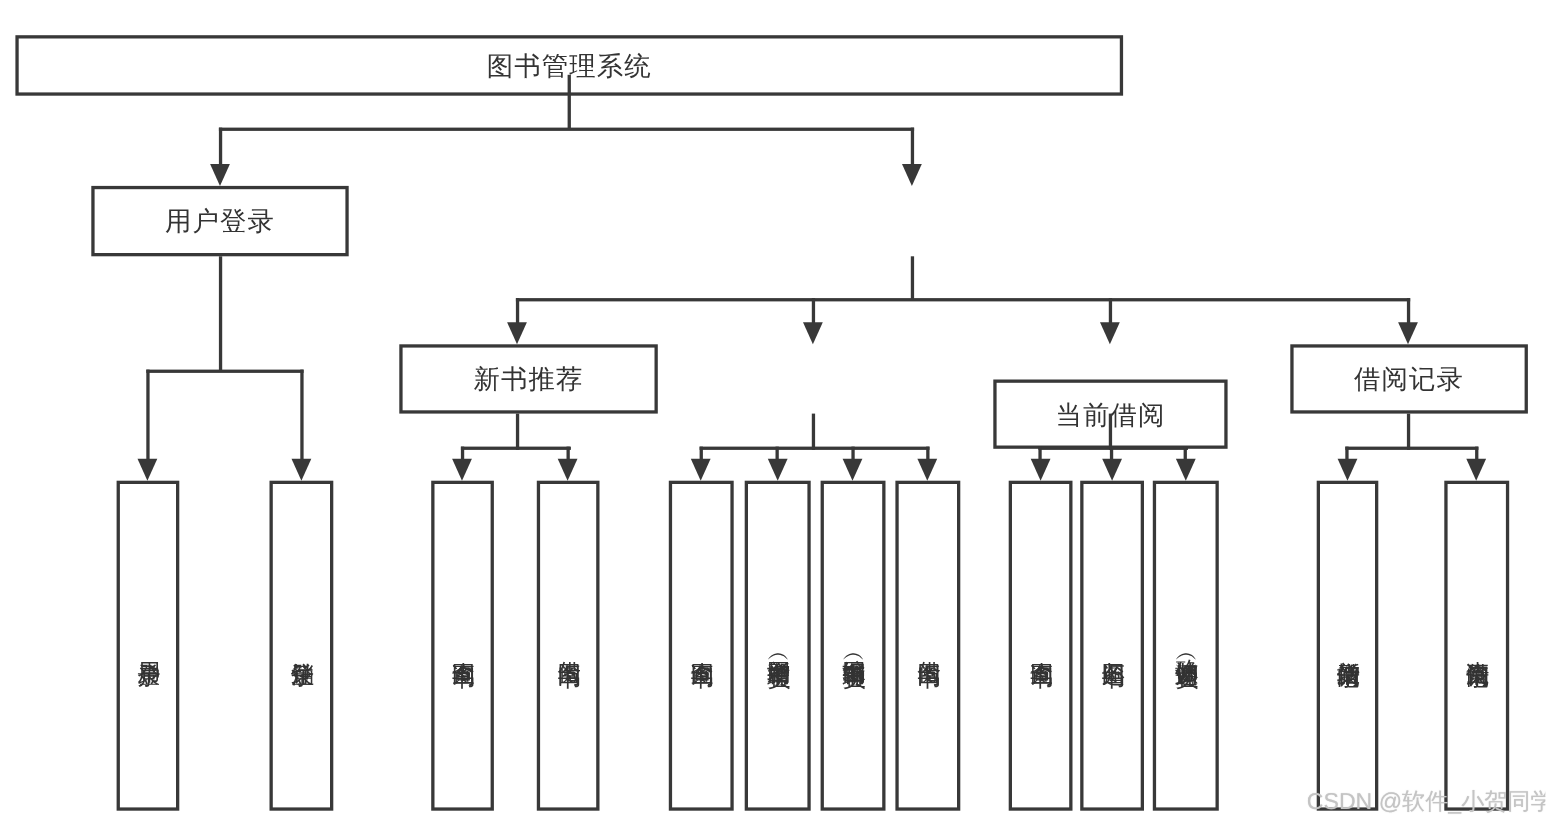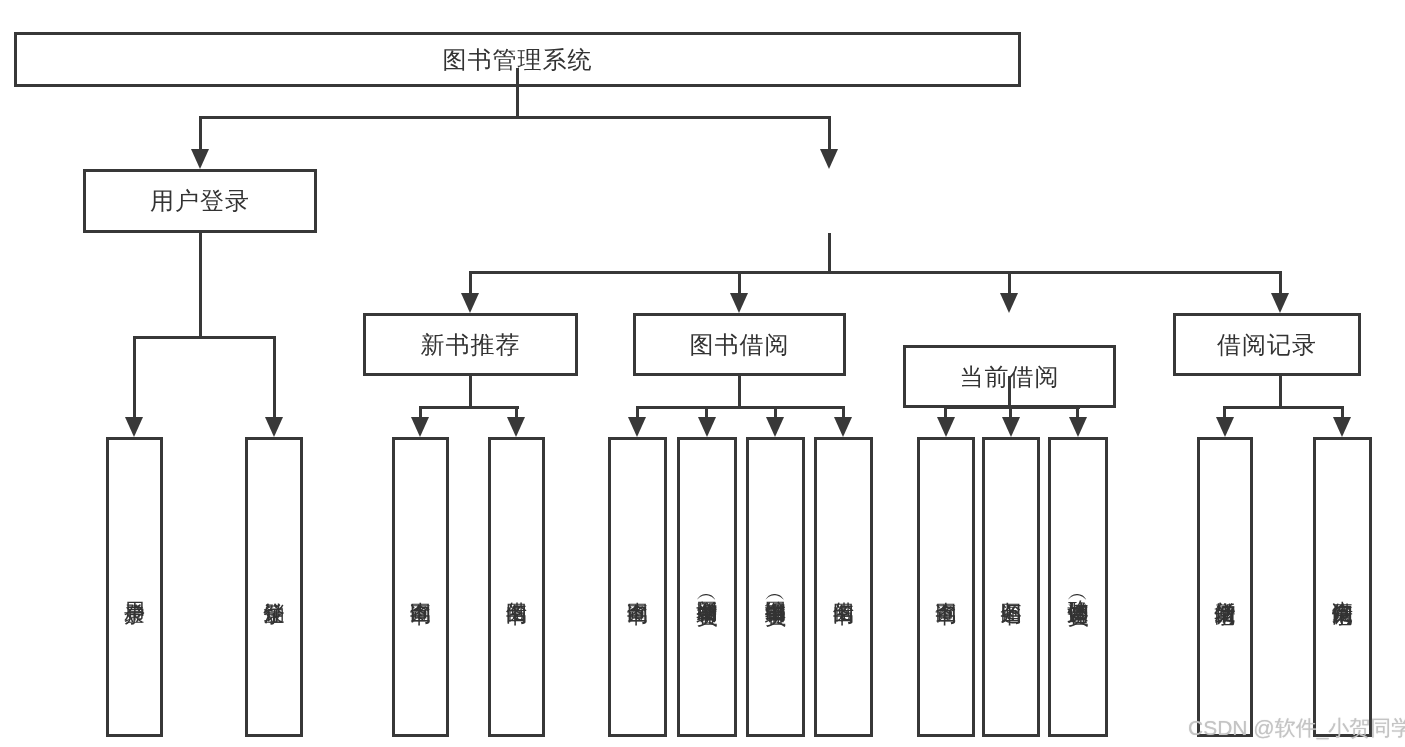--- a/index.html
+++ b/index.html
@@ -62,30 +62,27 @@
 <div id="canvas">
 
   <div class="node" style="left:14px;top:13px;width:1007px;height:55px;margin-top:19px;">
     <span class="lbl">图书管理系统</span>
   </div>
 
   <div class="node" style="left:83px;top:169px;width:234px;height:64px;">
     <span class="lbl">用户登录</span>
   </div>
 
-  <div class="node" style="left:363px;top:313px;width:215px;height:63px;">
+  <div class="node" style="left:363px;top:313px;width:235px;height:63px;">
     <span class="lbl">新书推荐</span>
-  </div>
-  <div class="node" style="left:633px;top:313px;width:213px;height:63px;">
-    <span class="lbl">图书借阅</span>
   </div>
   <div class="node" style="left:903px;top:313px;width:213px;height:63px;margin-top:32px;">
     <span class="lbl">当前借阅</span>
   </div>
-  <div class="node" style="left:1173px;top:313px;width:188px;height:63px;">
+  <div class="node" style="left:1173px;top:313px;width:216px;height:63px;">
     <span class="lbl">借阅记录</span>
   </div>
 
   <div class="node leaf" style="left:106px;top:437px;width:57px;height:300px;">
     <span class="lbl ls4">用户登录</span>
   </div>
   <div class="node leaf" style="left:245px;top:437px;width:58px;height:300px;">
     <span class="lbl ls4">注销登录</span>
   </div>
 

